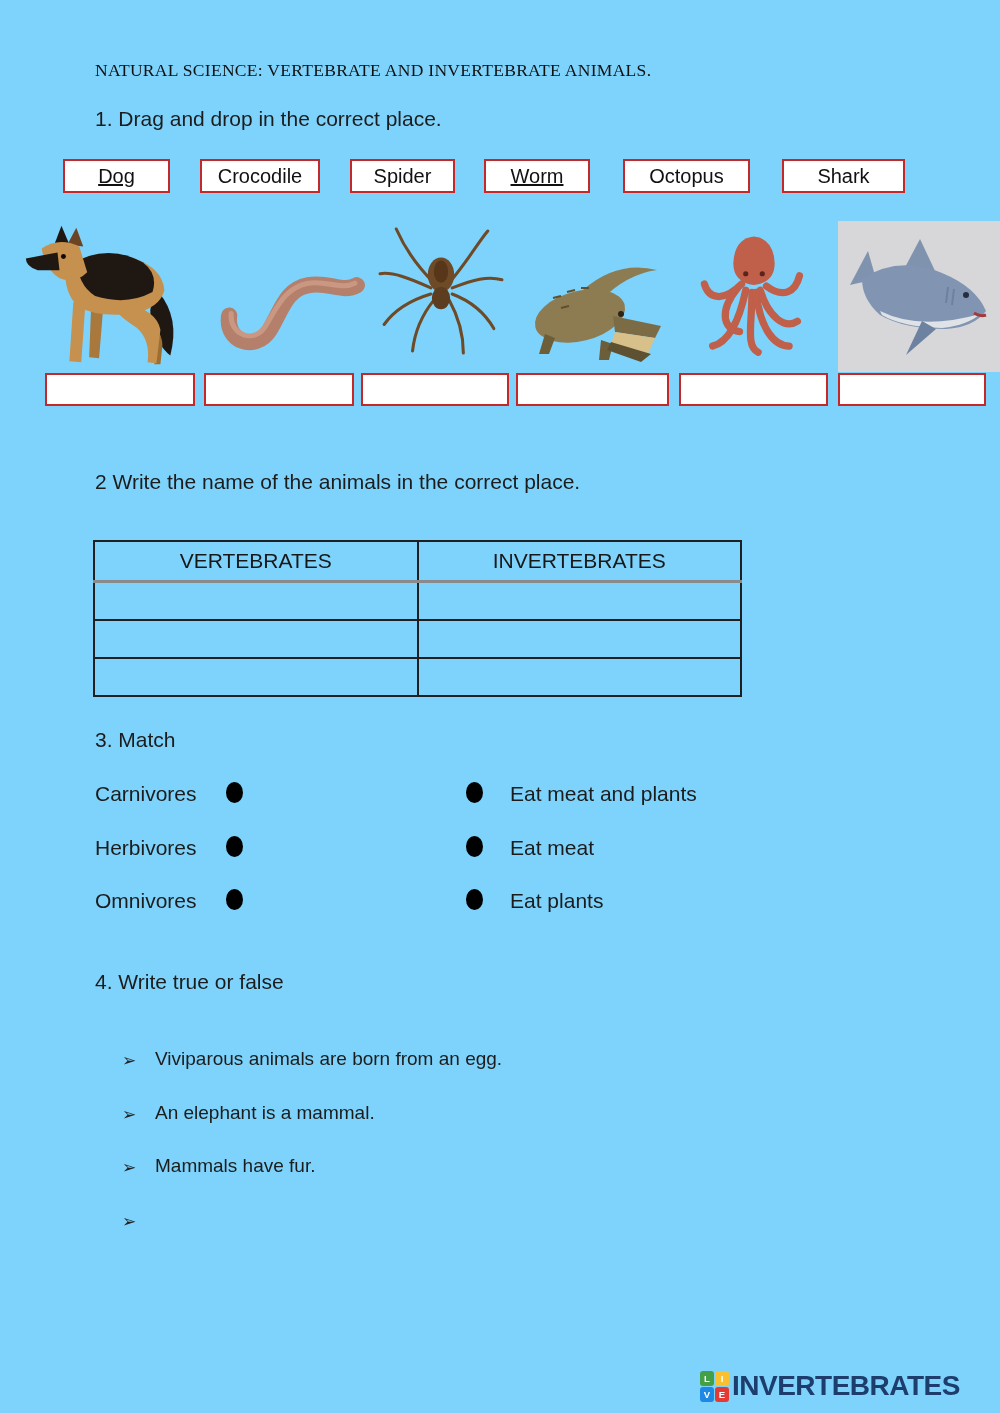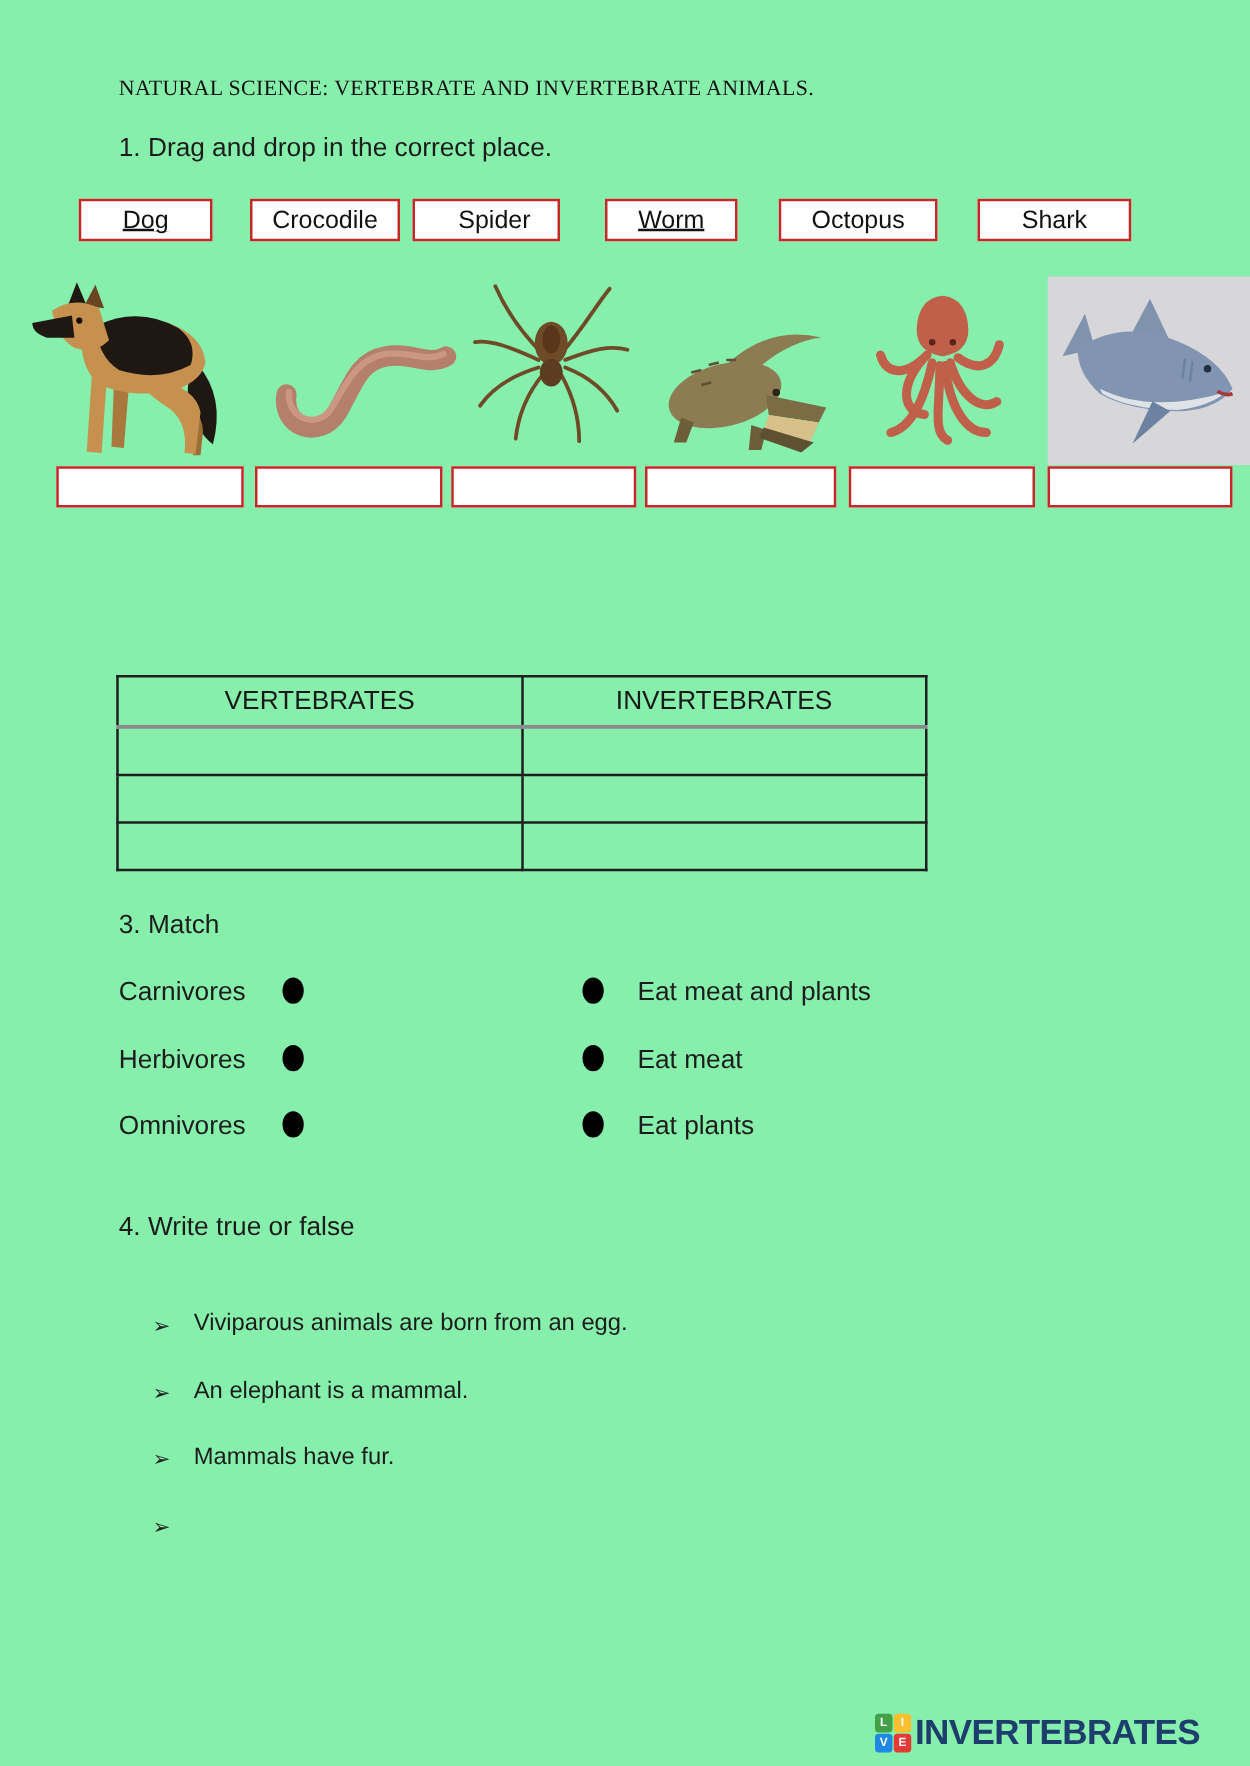--- a/index.html
+++ b/index.html
@@ -1,28 +1,28 @@
 <!DOCTYPE html>
 <html><head>
 <meta charset="utf-8">
 <style>
   html,body{margin:0;padding:0;background:#fff;}
-  .page{position:relative;width:1000px;height:1413px;background:#86efac;overflow:hidden;
+  .page{position:relative;width:1000px;height:1413px;background:#7dd3fc;overflow:hidden;
         font-family:"Liberation Sans",sans-serif;color:#1a1a1a;}
   .doc-title{position:absolute;left:95px;top:60px;font-family:"Liberation Serif",serif;
              font-size:17.5px;letter-spacing:.3px;color:#111;}
   .h{position:absolute;font-size:21px;color:#1c1c1c;}
   .h1{left:95px;top:107px;}
   .h2{left:95px;top:470px;}
   .h3{left:95px;top:728px;}
   .h4{left:95px;top:970px;}
 
   .word-box{position:absolute;top:159px;height:30px;border:2px solid #c62828;background:#fff;
             display:flex;align-items:center;justify-content:center;font-size:20px;color:#111;cursor:grab;}
-  .wb0{left:63px;width:103px;text-decoration:underline;} .wb1{left:200px;width:116px;} .wb2{left:330px;width:101px;padding-left:13px;}
+  .wb0{left:63px;width:103px;text-decoration:underline;} .wb1{left:200px;width:116px;} .wb2{left:350px;width:101px;}
   .wb3{left:484px;width:102px;text-decoration:underline;} .wb4{left:623px;width:123px;} .wb5{left:782px;width:119px;}
 
   .animal{position:absolute;}
   .an0{left:12px;top:222px;width:188px;height:150px;}
   .an1{left:215px;top:255px;width:152px;height:105px;}
   .an2{left:378px;top:226px;width:127px;height:134px;}
   .an3{left:505px;top:246px;width:165px;height:122px;}
   .an4{left:692px;top:230px;width:124px;height:135px;}
   .an5{left:838px;top:221px;width:162px;height:151px;}
   .animal svg{width:100%;height:100%;display:block;}
@@ -169,20 +169,21 @@
     </svg>
   </div>
 
   <div class="drop-box db0"></div>
   <div class="drop-box db1"></div>
   <div class="drop-box db2"></div>
   <div class="drop-box db3"></div>
   <div class="drop-box db4"></div>
   <div class="drop-box db5"></div>
 
+  <div class="h h2">2 Write the name of the animals in the correct place.</div>
 
   <table class="vtable">
     <colgroup>
         <col>
         <col>
       </colgroup>
     <tbody>
         <tr>
       <th>VERTEBRATES</th>
       <th>INVERTEBRATES</th>

